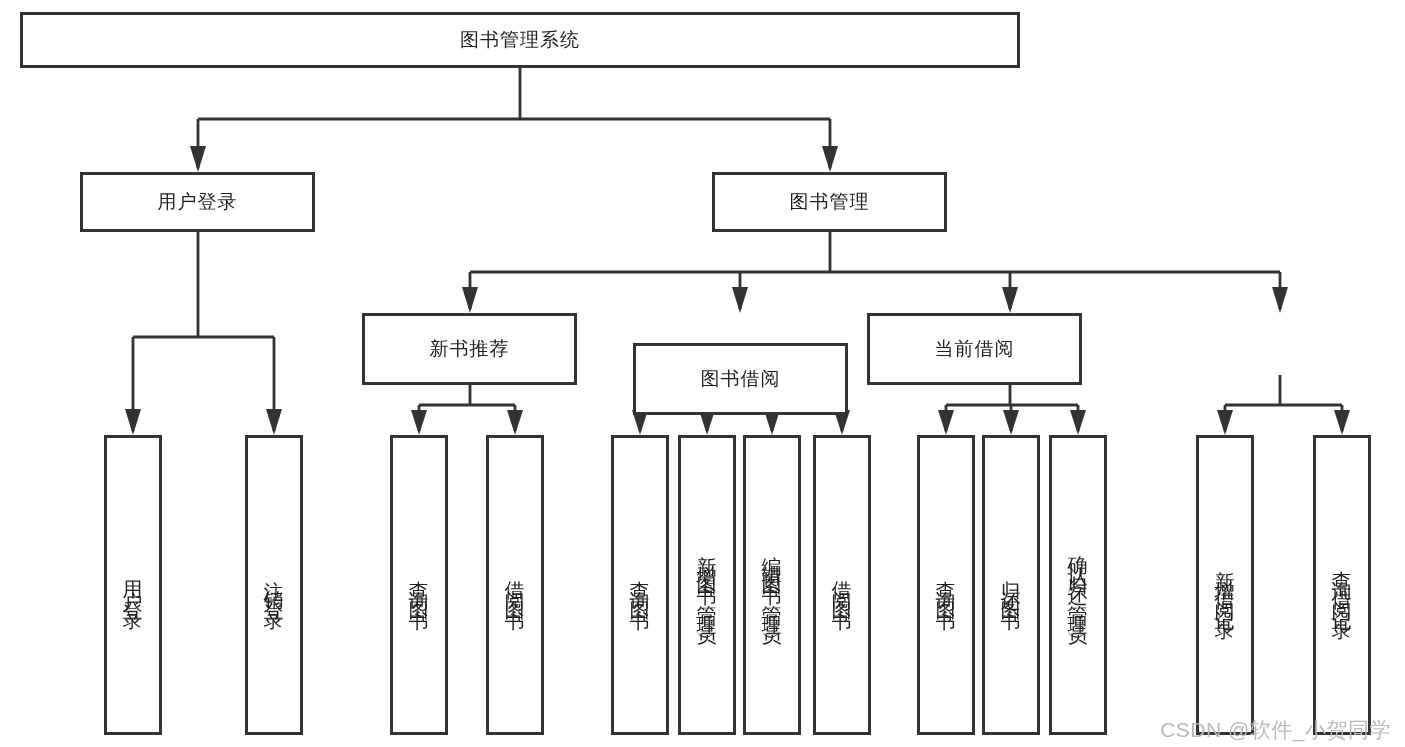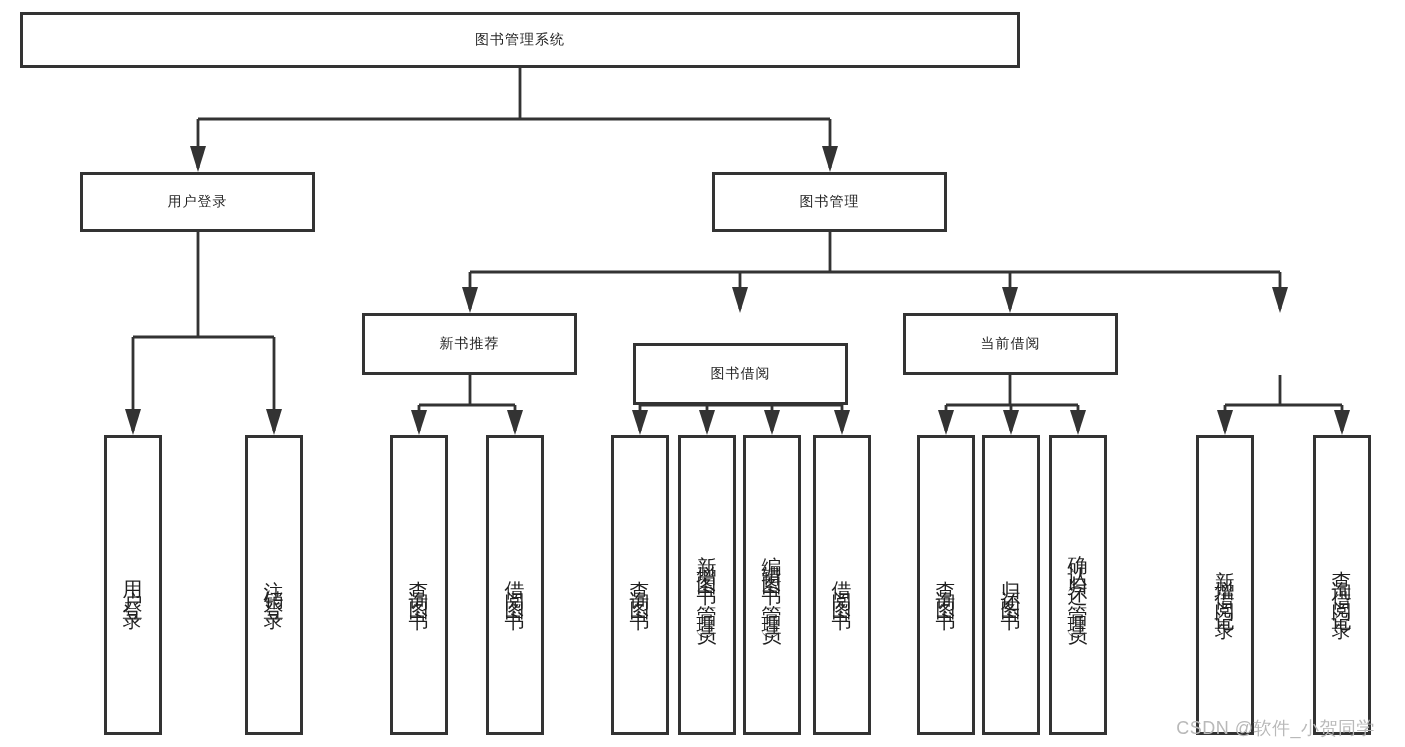--- a/index.html
+++ b/index.html
@@ -21,55 +21,55 @@
   #connectors{position:absolute;left:0;top:0;z-index:1;}
   .box{
     position:absolute;
     box-sizing:border-box;
     border:3px solid var(--line);
     background:#fff;
     display:flex;
     align-items:center;
     justify-content:center;
     z-index:2;
-    font-size:14px;
+    font-size:19px;
     letter-spacing:1px;
     white-space:nowrap;
   }
   .leaf{
     top:435px;width:58px;height:300px;
     writing-mode:vertical-rl;
     text-orientation:mixed;
     font-size:20px;
     letter-spacing:10px;
     line-height:1;
     white-space:normal;
   }
   
   #n-root{left:20px;top:12px;width:1000px;height:56px;}
   
   #n-userlogin{left:80px;top:172px;width:235px;height:60px;}
   #n-bookmgmt{left:712px;top:172px;width:235px;height:60px;}
   
-  .lv3{top:313px;width:215px;height:62px;}
+  .lv3{top:313px;width:215px;height:72px;}
   #n-newbook{left:362px;}
   #n-borrow{left:633px;margin-top:30px;}
-  #n-current{left:903px;}
+  #n-current{left:867px;}
   #n-records{left:1173px;}
   
   #l-ul-0{left:104px;}  #l-ul-1{left:245px;}
   #l-nb-0{left:390px;}  #l-nb-1{left:486px;}
   #l-bb-0{left:611px;}  #l-bb-1{left:678px;} #l-bb-2{left:743px;} #l-bb-3{left:813px;}
   #l-cb-0{left:917px;}  #l-cb-1{left:982px;} #l-cb-2{left:1049px;}
   #l-br-0{left:1196px;} #l-br-1{left:1313px;}
   #watermark{
     position:absolute;
-    right:30px;top:716px;
+    right:14px;top:716px;
     z-index:5;
-    font-size:18px;
+    font-size:21px;
     color:var(--watermark);
     letter-spacing:0.5px;
     white-space:nowrap;
   }
 </style>
 </head>
 <body>
 
 <div id="stage">
 

